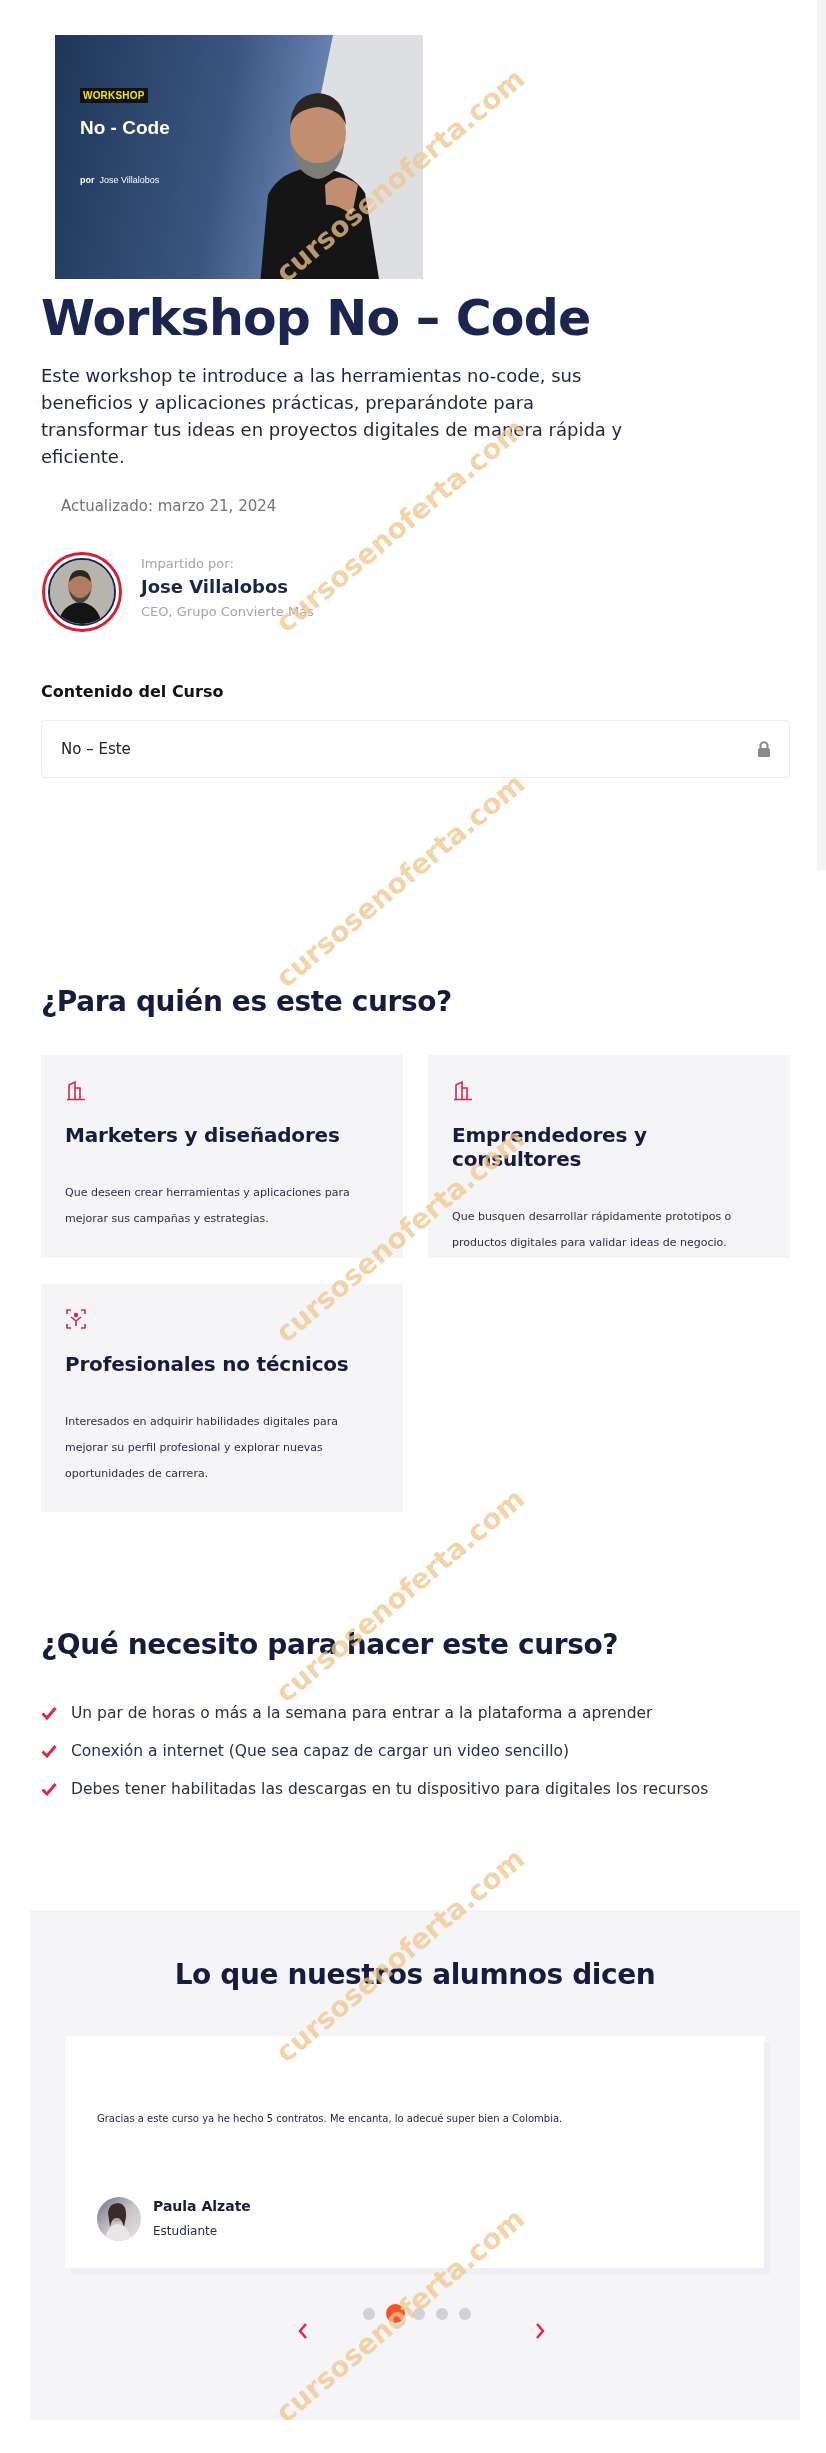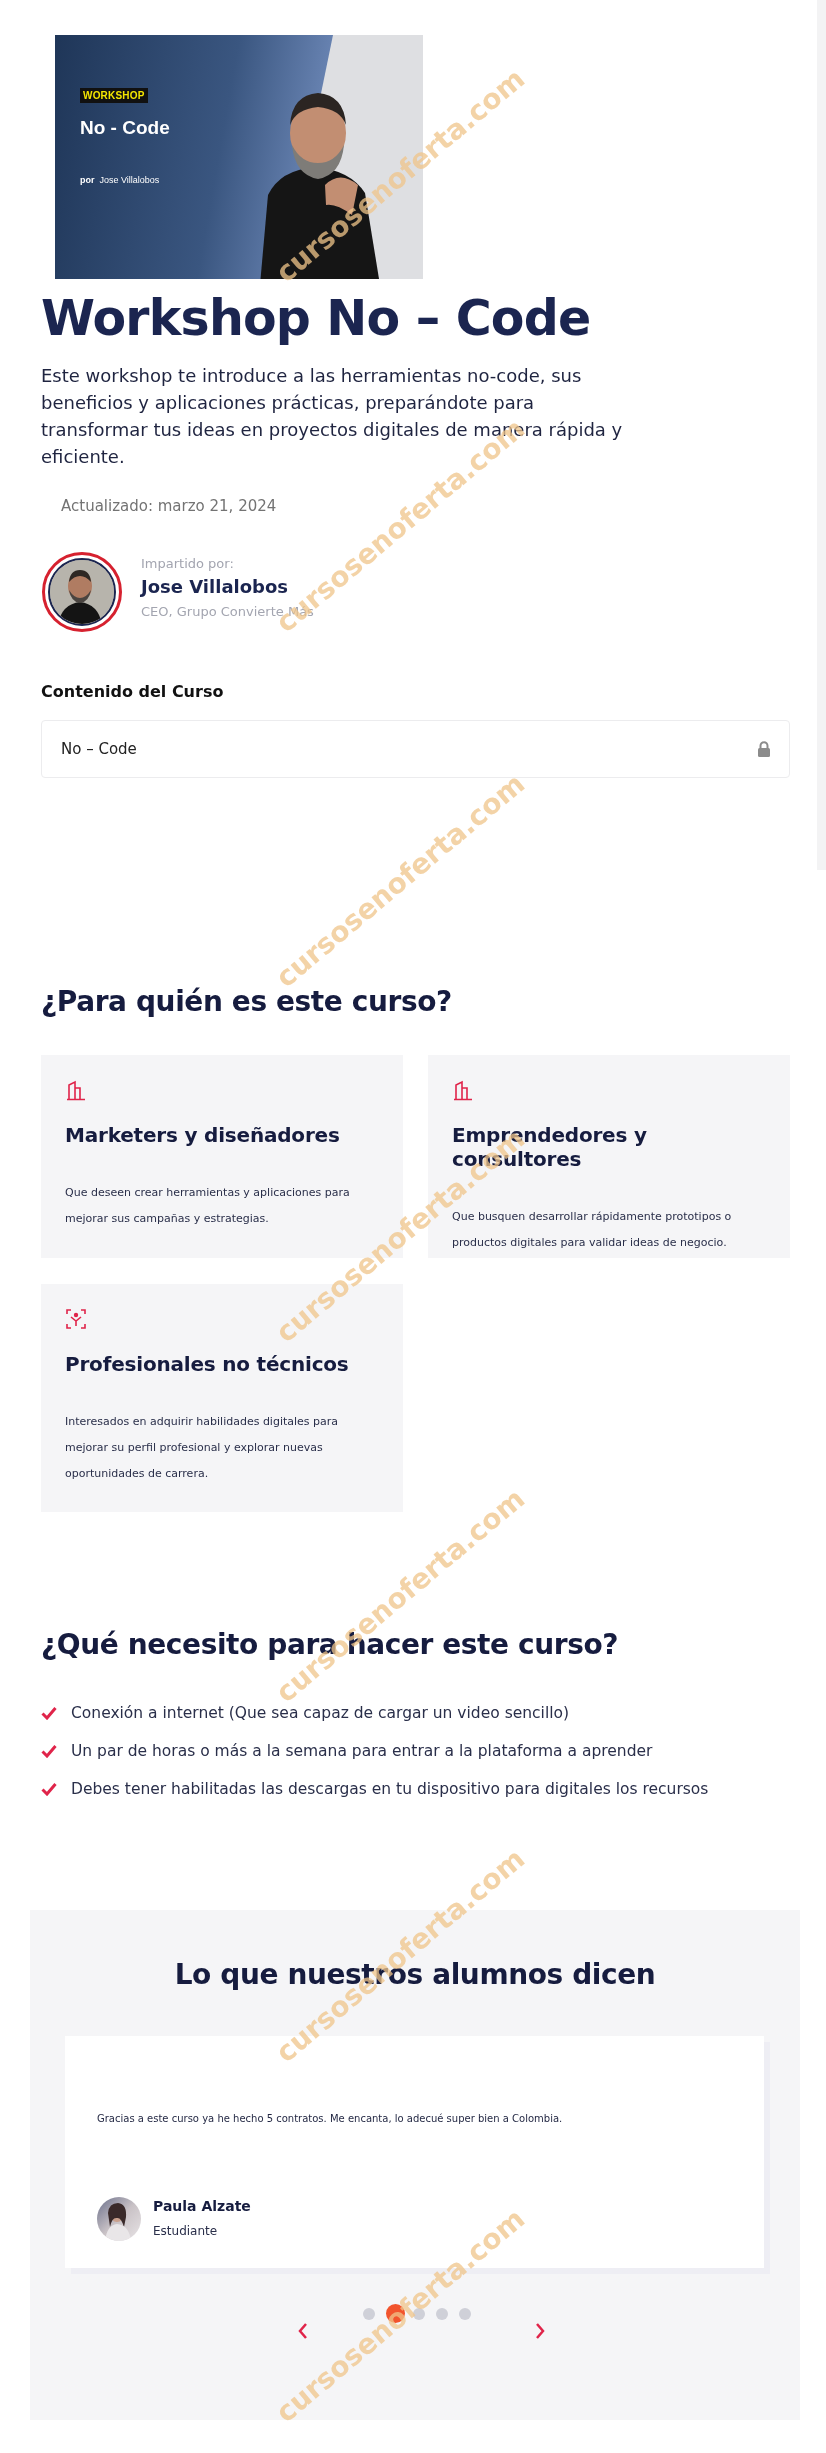--- a/index.html
+++ b/index.html
@@ -112,21 +112,21 @@
       <path d="M19 30 Q21 42 30 43 Q39 42 41 30 Q36 38 30 38 Q24 38 19 30 Z" fill="#4a4440"></path>
     </svg>
   </div>
 </div>
 <div class="abs instr-label">Impartido por:</div>
 <div class="abs instr-name">Jose Villalobos</div>
 <div class="abs instr-role">CEO, Grupo Convierte Más</div>
 
 <h2 class="abs content-heading">Contenido del Curso</h2>
 <div class="abs content-box">
-  <span class="lesson">No – Code</span>
+  <span class="lesson">No – Este</span>
   <svg class="lock" viewBox="0 0 14 16">
     <path d="M3.5 7 V4.8 A3.5 3.5 0 0 1 10.5 4.8 V7" fill="none" stroke="#8b8b8b" stroke-width="2"></path>
     <rect x="1" y="7" width="12" height="9" rx="1.5" fill="#8b8b8b"></rect>
   </svg>
 </div>
 
 <h2 class="abs sec-title" style="top:985px;">¿Para quién es este curso?</h2>
 
 <div class="abs card" style="left:41px; top:1055px; width:362px; height:203px;">
   <svg class="icon" viewBox="0 0 22 22">
@@ -153,27 +153,27 @@
   <h3>Profesionales no técnicos</h3>
   <p>Interesados en adquirir habilidades digitales para mejorar su perfil profesional y explorar nuevas oportunidades de carrera.</p>
 </div>
 
 <h2 class="abs sec-title" style="top:1628px;">¿Qué necesito para hacer este curso?</h2>
 <div class="abs req-list">
   <div class="req-item">
     <svg class="check" viewBox="0 0 16 14">
         <path d="M1.5 7.5 L6 12 L14.5 2" fill="none" stroke="#e0244a" stroke-width="3"></path>
       </svg>
-    <span>Conexión a internet (Que sea capaz de cargar un video sencillo)</span>
+    <span>Un par de horas o más a la semana para entrar a la plataforma a aprender</span>
   </div>
   <div class="req-item">
     <svg class="check" viewBox="0 0 16 14">
         <path d="M1.5 7.5 L6 12 L14.5 2" fill="none" stroke="#e0244a" stroke-width="3"></path>
       </svg>
-    <span>Un par de horas o más a la semana para entrar a la plataforma a aprender</span>
+    <span>Conexión a internet (Que sea capaz de cargar un video sencillo)</span>
   </div>
   <div class="req-item">
     <svg class="check" viewBox="0 0 16 14">
         <path d="M1.5 7.5 L6 12 L14.5 2" fill="none" stroke="#e0244a" stroke-width="3"></path>
       </svg>
     <span>Debes tener habilitadas las descargas en tu dispositivo para digitales los recursos</span>
   </div>
 </div>
 
 <section class="abs testi">

